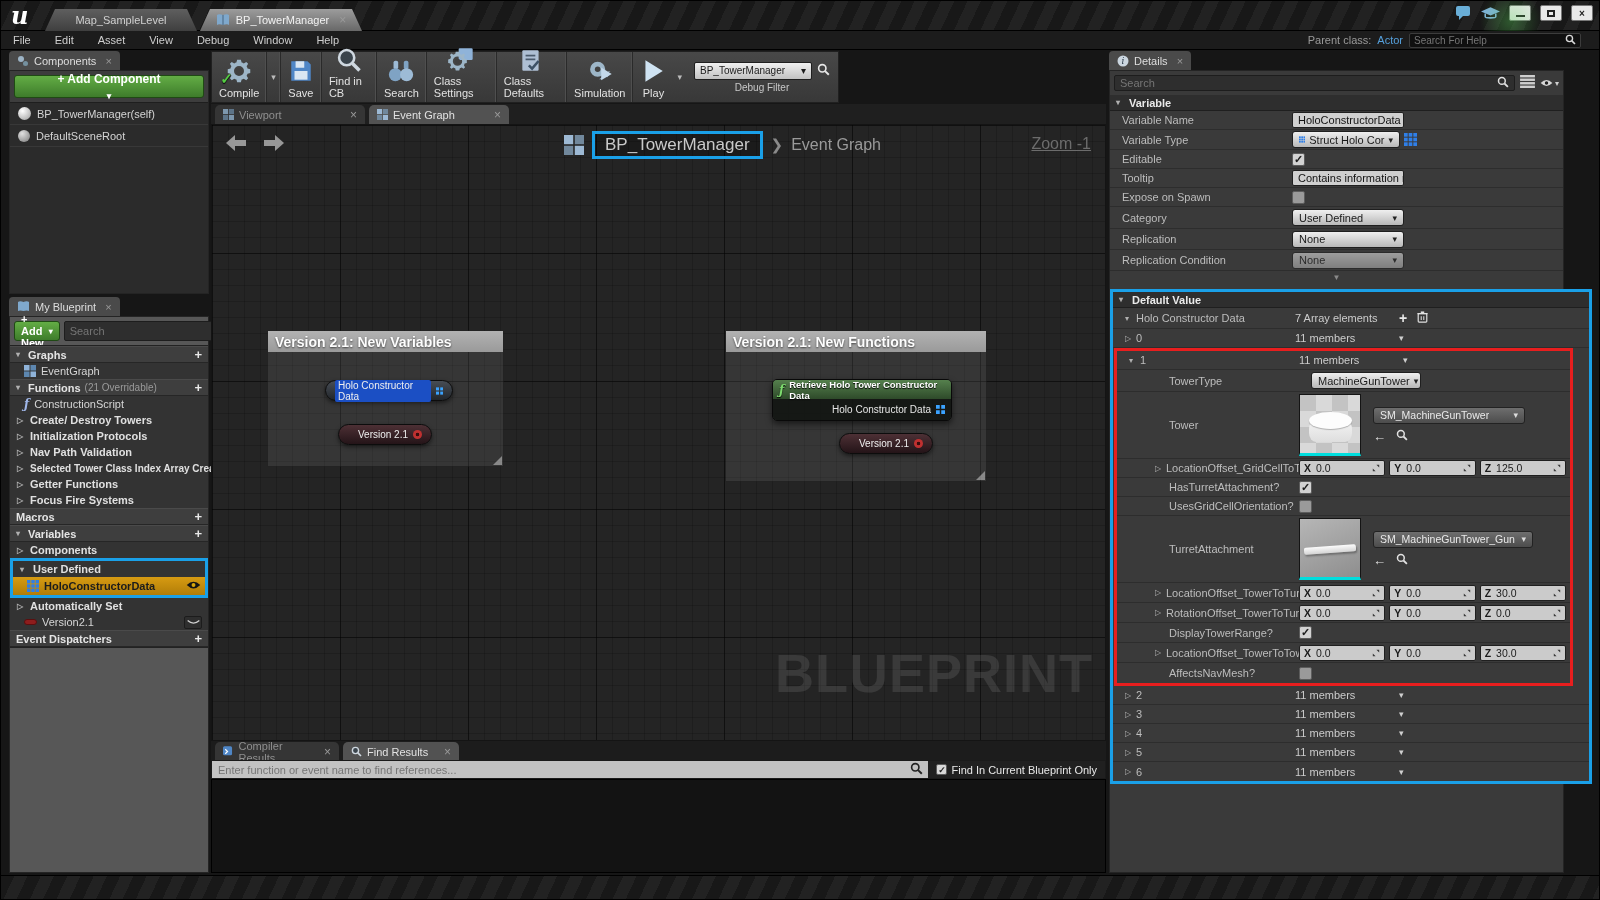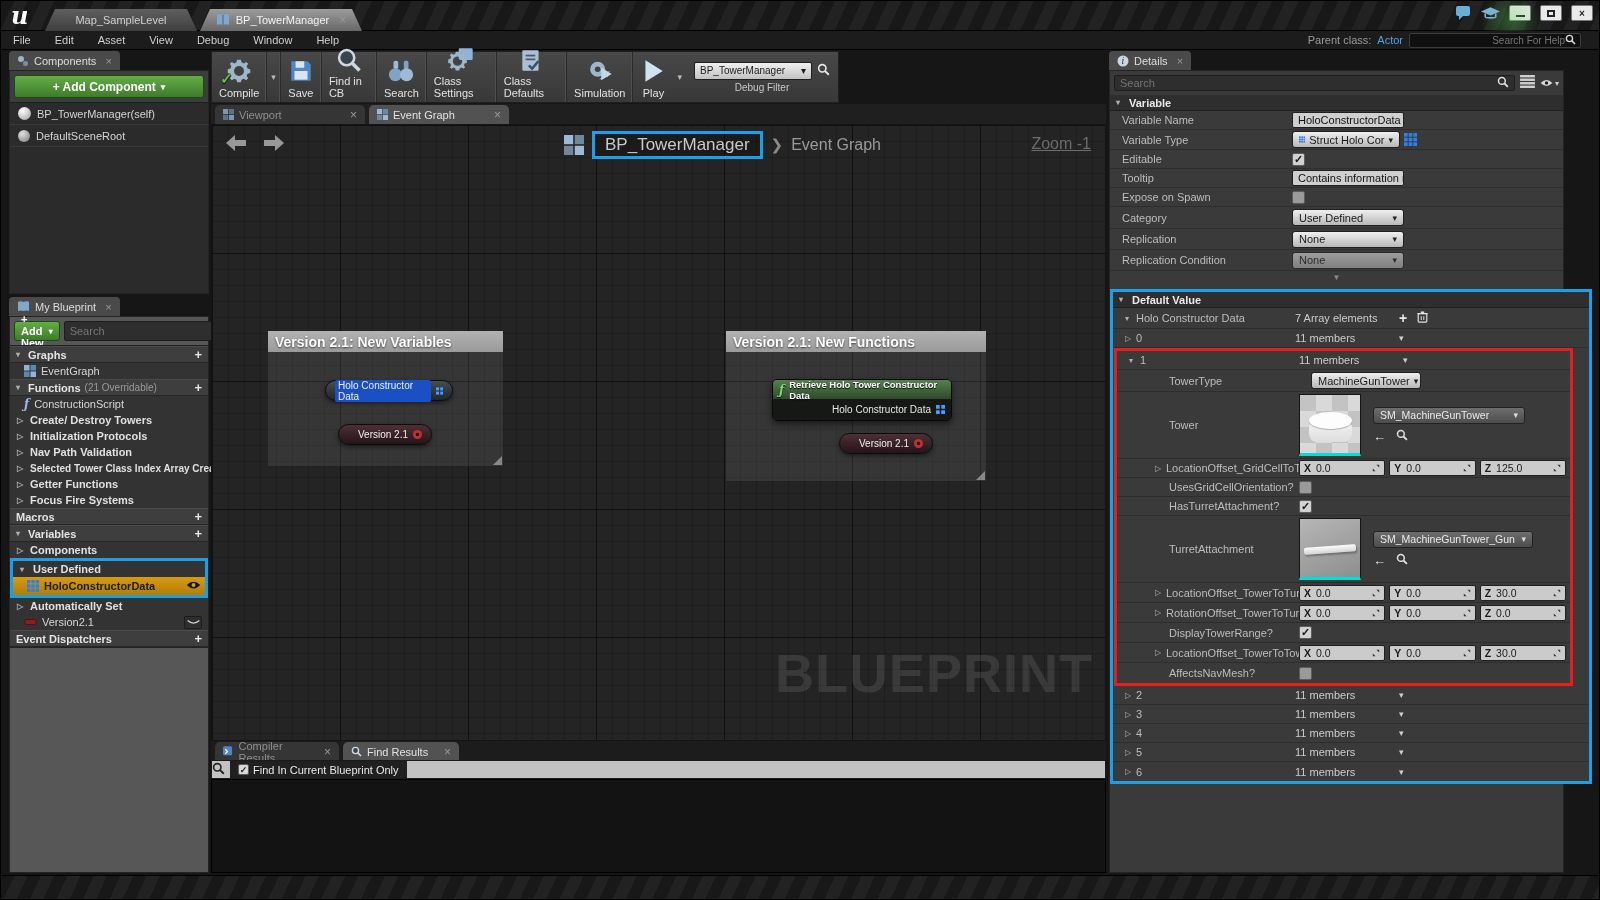--- a/index.html
+++ b/index.html
@@ -30,35 +30,35 @@
 
 .menubar { position:absolute; left:0; top:30px; right:0; height:19px; background:#1c1c1c;
   border-bottom:1px solid #000; display:flex; align-items:center; font-size:11px; color:#cfcfcf; }
 .menu-item { padding:0 12px; }
 .menu-right { margin-left:auto; display:flex; align-items:center; gap:6px; padding-right:18px; }
 .parent-label { color:#9a9a9a; }
 .parent-value { color:#55a0dc; }
 .help-search { width:172px; height:15px; background:#101010; border:1px solid #3c3c3c; border-radius:2px;
   color:#8a8a8a; font-size:10px; padding:0 4px; display:flex; align-items:center; }
 .help-search input { flex:1; background:transparent; border:none; outline:none; color:#8a8a8a; font-size:10px;
-  font-family:inherit;text-align:right; }
+  font-family:inherit; }
 .help-search .mag { color:#d8d8d8; }
 
 
 .panel-tab { height:19px; display:inline-flex; align-items:center; gap:5px; padding:0 8px;
   background:#4a4a4a; border-radius:4px 4px 0 0; font-size:11px; color:#dedede; }
 .panel-tab .tab-close { font-size:11px; }
 .panel-body { border:1px solid #242424; background:#3d3d3d; }
 
 
 .components-panel { position:absolute; left:8px; top:50px; width:200px; height:243px; }
 .components-panel .panel-body { position:absolute; top:19px; left:0; right:0; bottom:0; display:flex; flex-direction:column; }
 .green-btn { background:linear-gradient(#63ad45,#3e7c2b); border:1px solid #1f4a14; border-radius:3px;
   color:#fff; font-weight:bold; font-size:12px; display:flex; align-items:center; justify-content:center; gap:5px; }
-.add-comp { margin:4px; height:23px; }
+.add-comp { margin:4px; height:23px;flex-direction:column; }
 .comp-list { flex:1; background:#2b2b2b; border-top:1px solid #1e1e1e; }
 .comp-row { height:22px; display:flex; align-items:center; gap:6px; padding:0 8px; font-size:11px;
   color:#d4d4d4; border-bottom:1px solid #383838; }
 .sphere { width:13px; height:13px; border-radius:50%; background:radial-gradient(circle at 35% 30%, #ffffff, #9a9a9a); }
 .sphere.gray { background:radial-gradient(circle at 35% 30%, #e0e0e0, #7a7a7a); width:12px; height:12px; }
 
 
 .mybp-panel { position:absolute; left:8px; top:296px; width:200px; height:576px; }
 .mybp-panel .panel-body { position:absolute; top:19px; left:0; right:0; bottom:0; background:#575757;
   display:flex; flex-direction:column; }
@@ -637,20 +637,21 @@
     <div class="gtab active" style="left:132px;width:116px;">
       <svg width="11" height="11" viewBox="0 0 16 16">
           <circle cx="6.5" cy="6.5" r="4.5" fill="#3a444c" stroke="#cfd8e0" stroke-width="2"></circle>
           <line x1="10" y1="10" x2="14.5" y2="14.5" stroke="#cfd8e0" stroke-width="2.4"></line>
         </svg>
       <span>Find Results</span>
       <span class="tab-close" style="margin-left:auto;">×</span>
     </div>
   </div>
   <div class="results-search">
+    <input placeholder="Enter function or event name to find references..." style="">
     <span class="mag" style="color:#222;margin-right:5px;"><svg width="13" height="13" viewBox="0 0 16 16">
           <circle cx="6.5" cy="6.5" r="4.5" fill="none" stroke="currentColor" stroke-width="2"></circle>
           <line x1="10" y1="10" x2="14.5" y2="14.5" stroke="currentColor" stroke-width="2.4"></line>
         </svg></span>
     <div class="find-scope">
       <span class="cb small-dark checked" style="width:11px;height:11px;font-size:9px;"></span>
       <span>Find In Current Blueprint Only</span>
     </div>
   </div>
   <div class="results-body"></div>
@@ -876,29 +877,29 @@
               <span class="vbox">
                   <span class="axis">Z</span>
                   <span class="num">125.0</span>
                   <svg width="8" height="8" viewBox="0 0 10 10">
                     <path d="M1 9 L1 5.5 L4.5 9 Z M9 1 L5.5 1 L9 4.5 Z" fill="#3a3a3a"></path>
                   </svg>
                 </span>
             </span>
           </div>
           <div class="drow">
+            <span class="dlabel" style="padding-left:40px;">HasTurretAttachment?</span>
+            <span class="dval">
+                <span class="cb checked"></span>
+              </span>
+          </div>
+          <div class="drow">
             <span class="dlabel" style="padding-left:40px;">UsesGridCellOrientation?</span>
             <span class="dval">
                 <span class="cb"></span>
-              </span>
-          </div>
-          <div class="drow">
-            <span class="dlabel" style="padding-left:40px;">HasTurretAttachment?</span>
-            <span class="dval">
-                <span class="cb checked"></span>
               </span>
           </div>
           <div class="drow" style="min-height:67px;">
             <span class="dlabel" style="padding-left:40px;">TurretAttachment</span>
             <span class="dval">
               <span class="thumb flat">
                   <span class="gun-bar"></span>
                 </span>
               <span class="thumb-side">
                 <span class="dd-dark" style="width:160px;">

